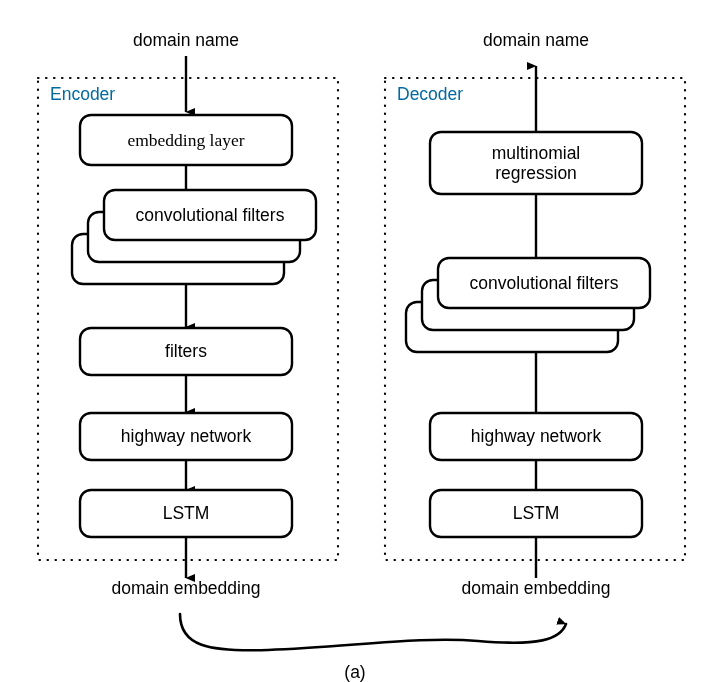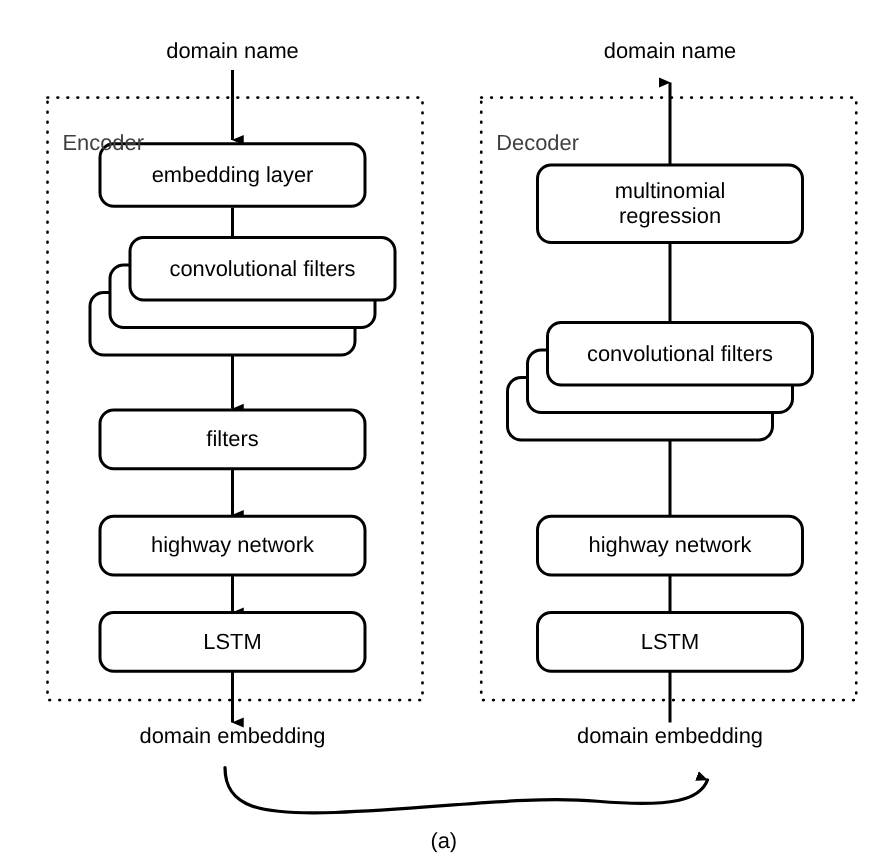--- a/index.html
+++ b/index.html
@@ -28,24 +28,23 @@
     font-size: 17.5px;
     line-height: 1.18;
     white-space: nowrap;
     text-align: left;
   }
   .lbl.centered {
     transform: translateX(-50%);
   }
   .panel-title {
     position: absolute;
-    color: #404040;
+    color: #0369a1;
     font-size: 17.5px;
     white-space: nowrap;
-    margin-top: 20px;
   }
   .box-label {
     position: absolute;
     color: #000000;
     font-size: 17.5px;
     line-height: 1.16;
     text-align: center;
     transform: translate(-50%, -50%);
     white-space: pre;
   }
@@ -110,21 +109,21 @@
 
     <path d="M 180,614 C 180,646 208,652 268,650 C 350,647 420,636 478,641 C 538,646 560,640 566,624" fill="none" stroke="#000000" stroke-width="2.6" stroke-linecap="round" marker-end="url(#arrowUp)"></path>
   </svg>
 
   <div class="lbl centered" style="left:186px; top:30px;">domain name</div>
   <div class="lbl centered" style="left:536px; top:30px;">domain name</div>
 
   <div class="panel-title" style="left:50px; top:84px;">Encoder</div>
   <div class="panel-title" style="left:397px; top:84px;text-align:center;">Decoder</div>
 
-  <div class="box-label" style="left:186px; top:140px;">embedding layer</div>
+  <div class="box-label" style="left:186px; top:140px;font-family:Liberation Serif, serif;">embedding layer</div>
   <div class="box-label" style="left:210px; top:215px;">convolutional filters</div>
   <div class="box-label" style="left:186px; top:351px;">filters</div>
   <div class="box-label" style="left:186px; top:436px;">highway network</div>
   <div class="box-label" style="left:186px; top:513px;">LSTM</div>
 
   <div class="box-label" style="left:536px; top:163px;">multinomial
 regression</div>
   <div class="box-label" style="left:544px; top:283px;">convolutional filters</div>
   <div class="box-label" style="left:536px; top:436px;">highway network</div>
   <div class="box-label" style="left:536px; top:513px;">LSTM</div>

